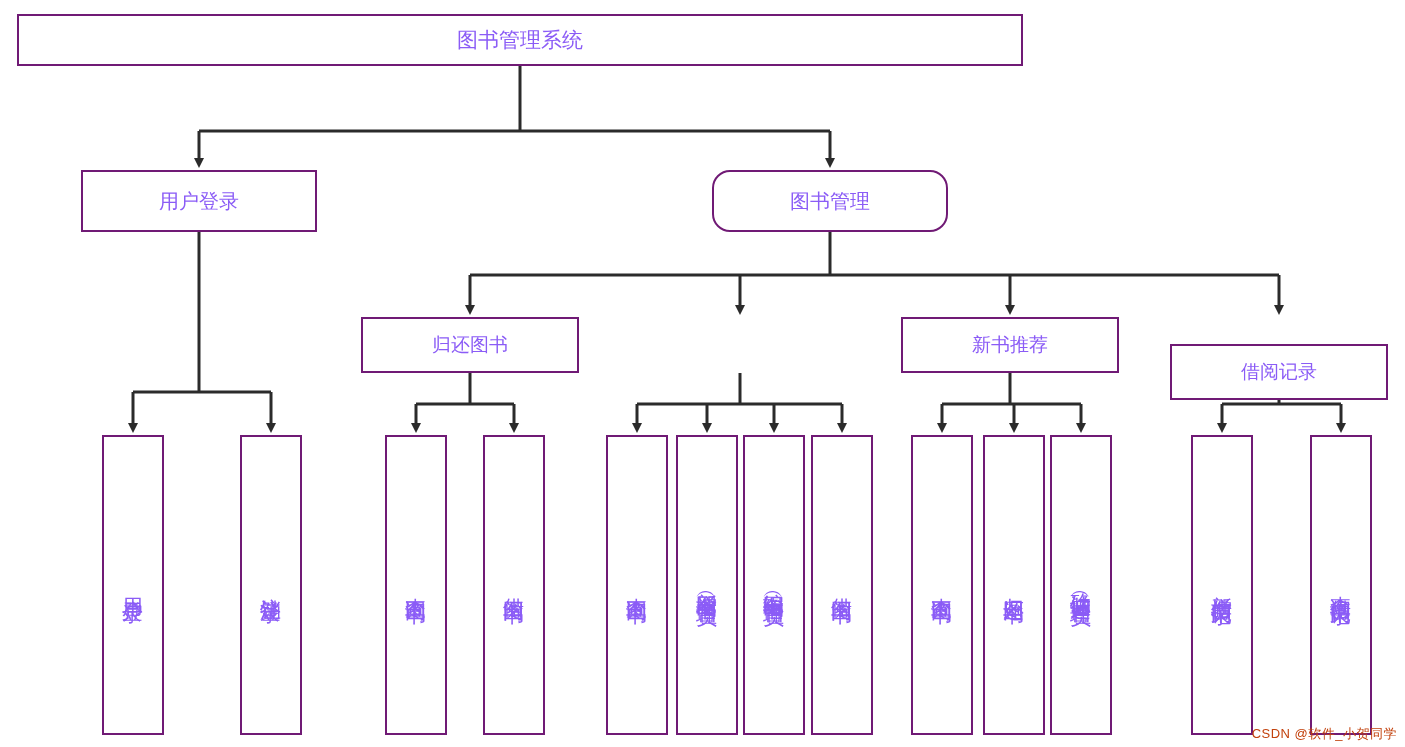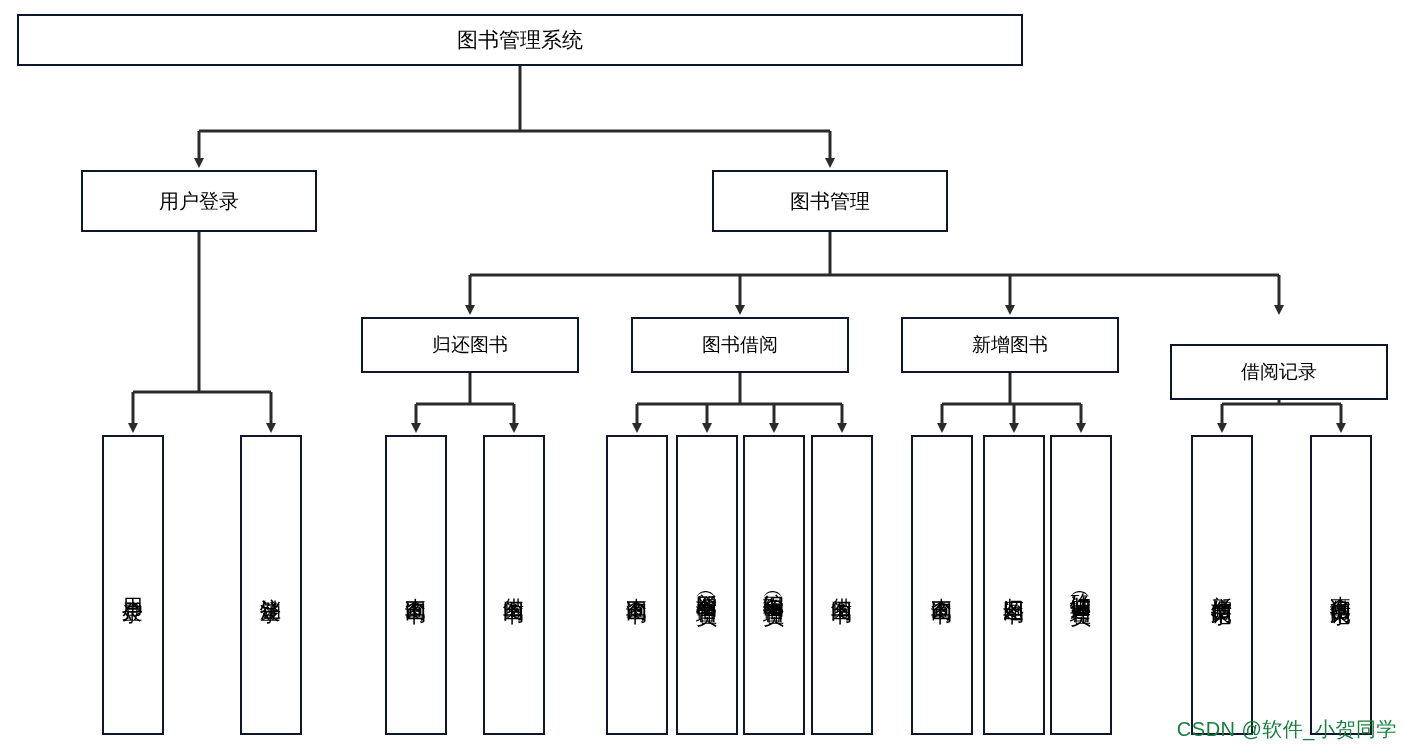--- a/index.html
+++ b/index.html
@@ -13,26 +13,26 @@
   #canvas {
     position: relative;
     width: 1405px;
     height: 747px;
     background: #ffffff;
     overflow: hidden;
   }
   .node {
     position: absolute;
     box-sizing: border-box;
-    border: 2px solid #0f172a;
+    border: 2px solid #701a75;
     background: #ffffff;
     display: flex;
     align-items: center;
     justify-content: center;
-    color: #000000;
+    color: #8b5cf6;
   }
   .node.root {
     font-size: 21px;
   }
   .node.lvl2 {
     font-size: 20px;
   }
   .node.lvl3 {
     font-size: 19px;
   }
@@ -54,22 +54,22 @@
     left: 0;
     top: 0;
     width: 1405px;
     height: 747px;
     pointer-events: none;
   }
   .watermark {
     position: absolute;
     right: 8px;
     bottom: 4px;
-    font-size: 20px;
-    color: #15803d;
+    font-size: 13px;
+    color: #c2410c;
     letter-spacing: 0.5px;
     white-space: nowrap;
   }
 </style>
 </head>
 <body>
 
 <div id="canvas">
   <svg id="edges" aria-hidden="true">
     <defs>
@@ -114,32 +114,29 @@
       </g>
   </svg>
 
   <div class="node root" style="left: 17px; top: 14px; width: 1006px; height: 52px;">
     <span class="lbl">图书管理系统</span>
   </div>
 
   <div class="node lvl2" style="left: 81px; top: 170px; width: 236px; height: 62px;">
     <span class="lbl">用户登录</span>
   </div>
-  <div class="node lvl2" style="left: 712px; top: 170px; width: 236px; height: 62px;">
+  <div class="node lvl2" style="left: 712px; top: 170px; width: 236px; height: 62px; border-radius: 18px;">
     <span class="lbl">图书管理</span>
   </div>
 
   <div class="node lvl3" style="left: 361px; top: 317px; width: 218px; height: 56px;">
     <span class="lbl">归还图书</span>
   </div>
-  <div class="node lvl3" style="left: 631px; top: 317px; width: 218px; height: 56px;">
-    <span class="lbl">图书借阅</span>
-  </div>
   <div class="node lvl3" style="left: 901px; top: 317px; width: 218px; height: 56px;">
-    <span class="lbl">新增图书</span>
+    <span class="lbl">新书推荐</span>
   </div>
   <div class="node lvl3" style="left: 1170px; top: 317px; width: 218px; height: 56px; margin-top: 27px;">
     <span class="lbl">借阅记录</span>
   </div>
 
   <div id="leaf-host">
       <div class="node leaf" style="left: 102px; top: 435px; width: 62px; height: 300px;">
         <span class="lbl">用户登录</span>
       </div>
       <div class="node leaf" style="left: 240px; top: 435px; width: 62px; height: 300px;">

